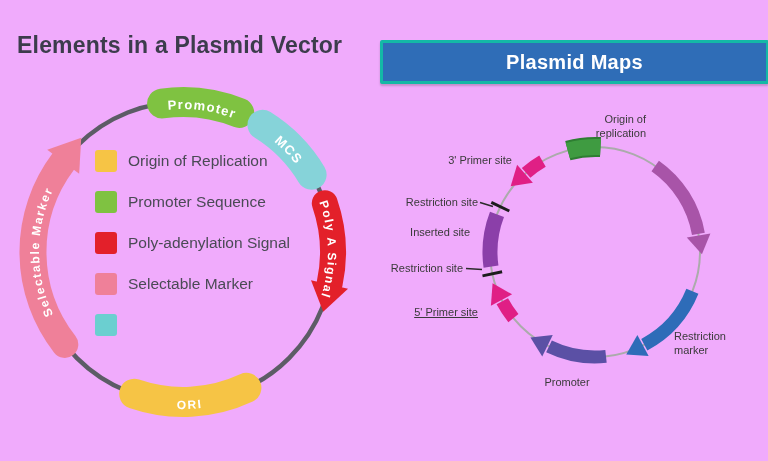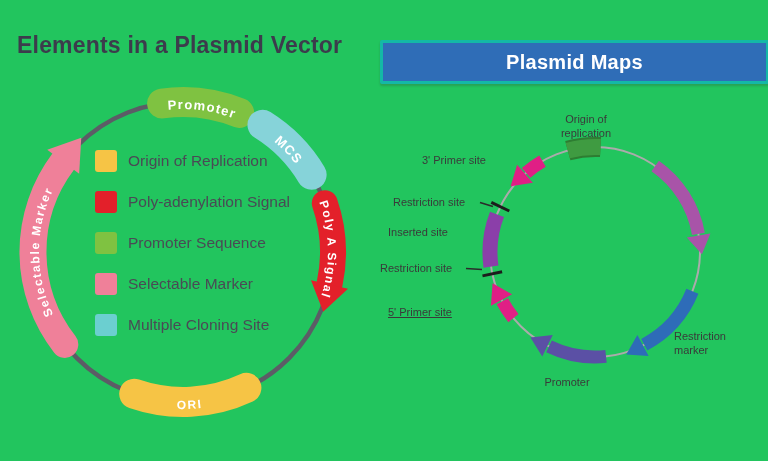--- a/index.html
+++ b/index.html
@@ -1,16 +1,16 @@
 <!DOCTYPE html>
 <html><head>
 <meta charset="utf-8">
 <style>
   html,body{margin:0;padding:0;background:#ffffff;}
-  .canvas{position:relative;width:768px;height:461px;background:#22c55e;overflow:hidden;
+  .canvas{position:relative;width:768px;height:461px;background:#f0abfc;overflow:hidden;
           font-family:"Liberation Sans", sans-serif;}
   
   .left-panel{position:absolute;left:0;top:0;width:383px;height:461px;}
   .left-title{position:absolute;left:17px;top:32px;margin:0;font-size:23px;font-weight:bold;
               color:#3c3c4c;letter-spacing:0.2px;white-space:nowrap;}
   .left-svg{position:absolute;left:0;top:0;}
   .legend{position:absolute;left:95px;top:150px;}
   .legend-row{display:flex;align-items:center;margin-bottom:19px;height:22px;}
   .legend-swatch{width:22px;height:22px;border-radius:3px;margin-right:11px;flex:0 0 auto;}
   .legend-label{font-size:15.5px;color:#4a4a55;white-space:nowrap;}
@@ -41,21 +41,21 @@
   .arc-promoter{stroke:#5b50a5;stroke-width:13;}
   .arc-primer{stroke:#e01f85;stroke-width:13;}
   .arc-inserted{stroke:#8b3fa9;stroke-width:15;}
   .head-antibiotic{fill:#a854a8;}
   .head-selectable{fill:#2e6cb8;}
   .head-promoter{fill:#5b50a5;}
   .head-primer{fill:#e01f85;}
   .tick{stroke:#1c1c1c;stroke-width:3;stroke-linecap:butt;}
   .leader{stroke:#2b2b2b;stroke-width:1.6;}
   .map-label{position:absolute;font-size:11px;color:#3a3a3a;line-height:1.25;white-space:pre-line;}
-  .map-label.ta-r{}
+  .map-label.ta-r{text-align:right;}
   .map-label.ta-c{text-align:center;}
   .map-center-title{position:absolute;left:123px;top:248px;width:160px;text-align:center;
                     font-size:17px;font-weight:bold;color:#2b2b2b;}
 </style>
 </head>
 <body>
 
 <div class="canvas">
 
   <section class="left-panel">
@@ -100,34 +100,33 @@
         <textPath href="#tp-selmark" startOffset="50%">Selectable Marker</textPath>
       </text>
     </svg>
 
     <div class="legend">
       <div class="legend-row">
         <span class="legend-swatch" style="background: rgb(246, 196, 69);"></span>
         <span class="legend-label">Origin of Replication</span>
       </div>
       <div class="legend-row">
+        <span class="legend-swatch" style="background: rgb(127, 194, 65);"></span>
+        <span class="legend-label">Promoter Sequence</span>
+      </div>
+      <div class="legend-row">
         <span class="legend-swatch" style="background: rgb(227, 32, 42);"></span>
         <span class="legend-label">Poly-adenylation Signal</span>
-      </div>
-      <div class="legend-row">
-        <span class="legend-swatch" style="background: rgb(127, 194, 65);"></span>
-        <span class="legend-label">Promoter Sequence</span>
       </div>
       <div class="legend-row">
         <span class="legend-swatch" style="background: rgb(239, 128, 153);"></span>
         <span class="legend-label">Selectable Marker</span>
       </div>
       <div class="legend-row">
         <span class="legend-swatch" style="background: rgb(107, 207, 208);"></span>
-        <span class="legend-label">Multiple Cloning Site</span>
       </div>
     </div>
   </section>
 
   <section class="right-panel">
     <div class="banner" style="background: rgb(47, 109, 183);">
       <span class="banner-text">Plasmid Maps</span>
     </div>
 
     <svg class="right-svg" width="388" height="461" viewBox="0 0 388 461">
@@ -154,21 +153,21 @@
 
       <path class="arc arc-inserted" d="M111.0 266.6 A105 105 0 0 1 117.0 214.4"></path>
 
       <line class="tick" x1="111.3" y1="202.4" x2="129.3" y2="211.0"></line>
       <line class="tick" x1="102.5" y1="275.9" x2="122.1" y2="271.7"></line>
 
       <line class="leader" x1="100" y1="202.5" x2="113" y2="206.5"></line>
       <line class="leader" x1="86" y1="268.5" x2="102" y2="269.5"></line>
     </svg>
 
-    <div class="map-label ta-c" style="left:146px;top:113px;width:120px;">Origin of
+    <div class="map-label ta-c" style="left:146px;top:113px;width:120px;text-align:right;">Origin of
 replication</div>
     <div class="map-label ta-r" style="left:42px;top:154px;width:90px;">3' Primer site</div>
     <div class="map-label ta-r" style="left:13px;top:196px;width:85px;">Restriction site</div>
     <div class="map-label ta-r" style="left:8px;top:226px;width:82px;">Inserted site</div>
     <div class="map-label ta-r" style="left:0px;top:262px;width:83px;">Restriction site</div>
     <div class="map-label ta-r" style="left:8px;top:306px;width:90px;text-decoration:underline;">5' Primer site</div>
     <div class="map-label ta-c" style="left:137px;top:376px;width:100px;">Promoter</div>
     <div class="map-label" style="left:294px;top:330px;width:80px;">Restriction
 marker</div>
   </section>

